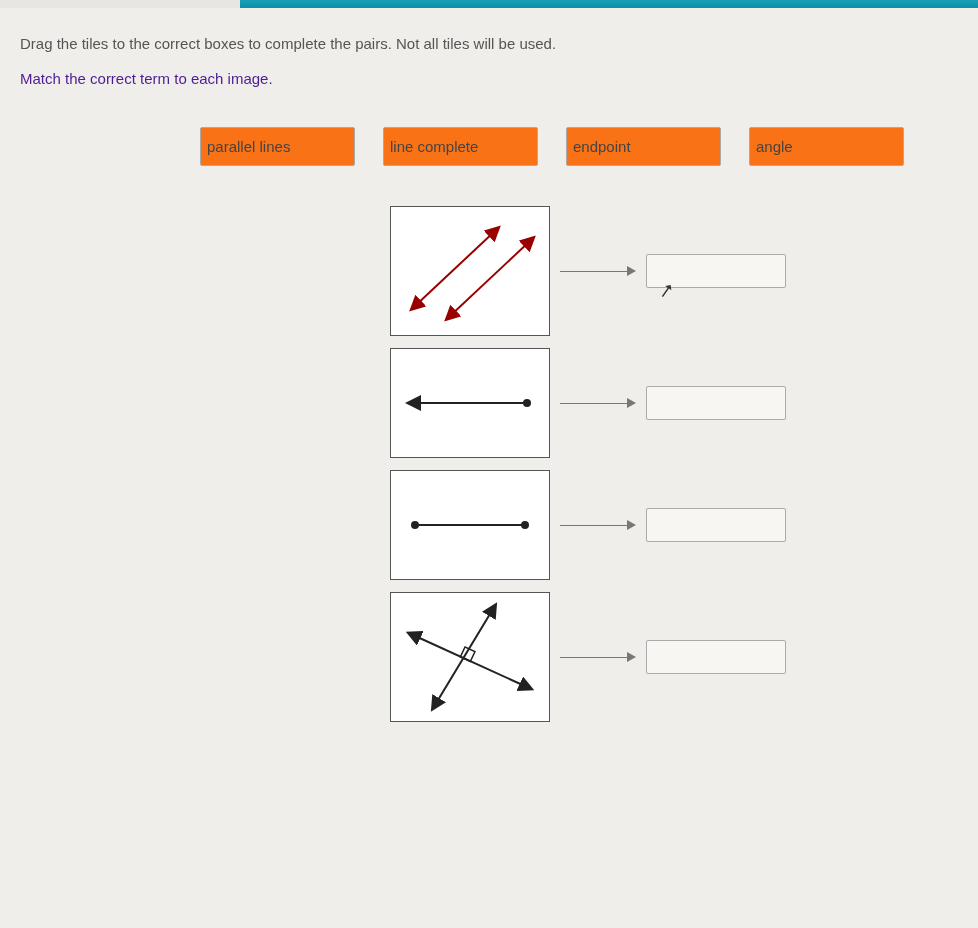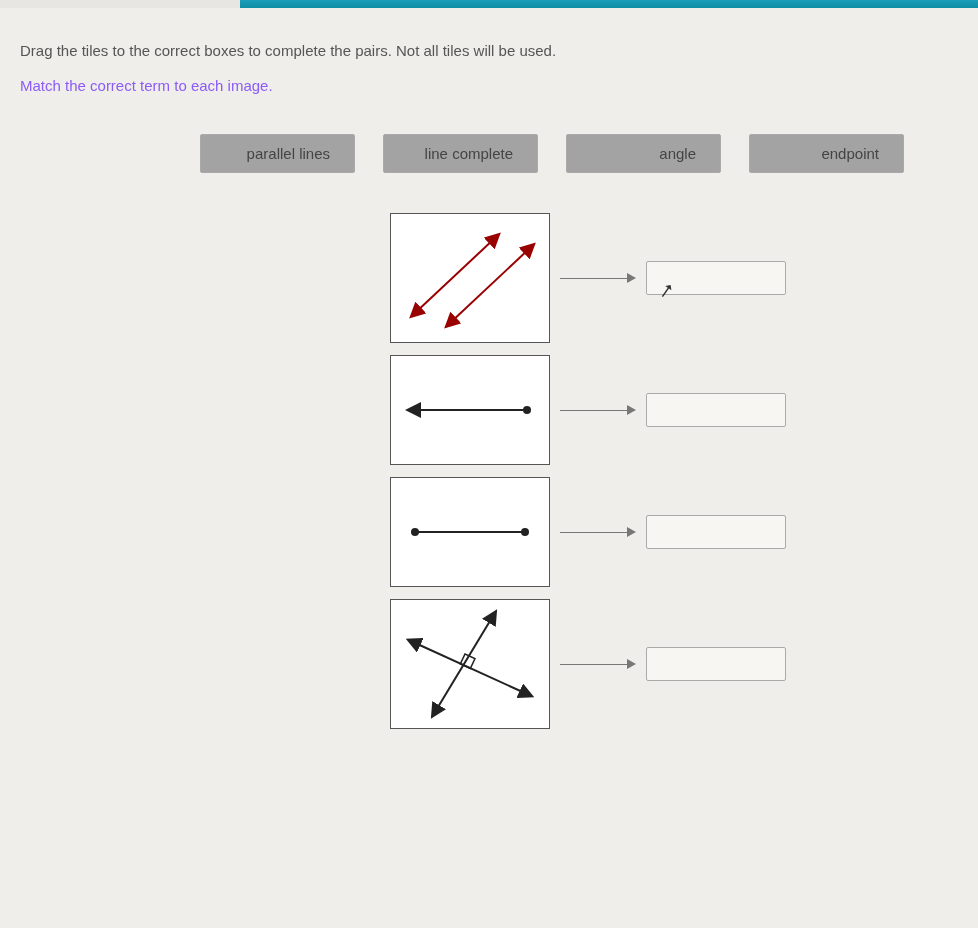--- a/index.html
+++ b/index.html
@@ -19,42 +19,42 @@
     margin-left: 240px;
   }
   .page {
     background: #f0eeea;
     padding: 10px 20px 20px 20px;
     min-height: 920px;
   }
   .instruction {
     font-size: 15px;
     color: #555;
-    margin: 24px 0 18px 0;
+    margin: 17px 0 18px 0;
   }
   .sub-instruction {
     font-size: 15px;
-    color: #8b5cf6;
+    color: #4c1d95;
     margin: 0 0 40px 0;
   }
   .tiles-area {
     margin-left: 180px;
     margin-bottom: 40px;
   }
   .tile-row {
     display: flex;
     gap: 28px;
     margin-bottom: 18px;
   }
   .tile {
     border: 1px solid #aaa;
-    background: #a3a3a3;
-    padding: 10px 24px;
+    background: #f97316;
+    padding: 10px 6px;
     width: 155px;
-    text-align: right;
+    text-align: left;
     font-size: 15px;
     color: #444;
     cursor: grab;
     border-radius: 2px;
   }
   .match-area {
     margin-left: 370px;
   }
   .match-row {
     display: flex;
@@ -117,22 +117,22 @@
 
 <div class="page">
 
   <div class="instruction">Drag the tiles to the correct boxes to complete the pairs. Not all tiles will be used.</div>
   <div class="sub-instruction">Match the correct term to each image.</div>
 
   <div class="tiles-area">
     <div class="tile-row">
       <div class="tile">parallel lines</div>
       <div class="tile">line complete</div>
+      <div class="tile">endpoint</div>
       <div class="tile">angle</div>
-      <div class="tile">endpoint</div>
     </div>
   </div>
 
   <div class="cursor">⭧</div>
 
   <div class="match-area">
 
     <div class="match-row">
       <div class="image-box">
         <svg width="150" height="120" viewBox="0 0 150 120">

